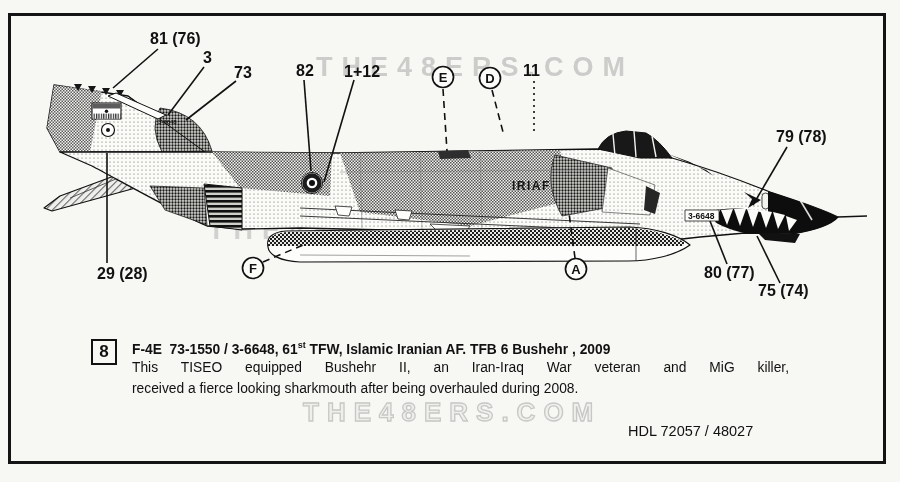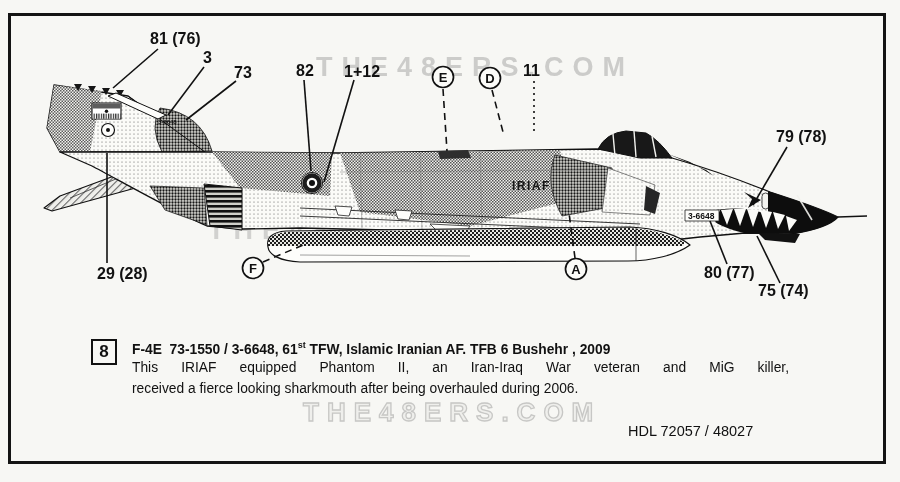--- a/index.html
+++ b/index.html
@@ -250,17 +250,17 @@
       </g>
     </g>
   </svg>
 
   <div class="caption idx-box">
     <span>8</span>
   </div>
 
   <div class="caption cap-title"><span>F-4E&nbsp; 73-1550 / 3-6648, 61</span><sup>st</sup><span> TFW, Islamic Iranian AF. TFB 6 Bushehr , 2009</span></div>
 
-  <div class="caption cap-line1">This IRIAF equipped Phantom II, an Iran-Iraq War veteran and MiG killer,</div>
-  <div class="caption cap-line2">received a fierce looking sharkmouth after being overhauled during 2006.</div>
+  <div class="caption cap-line1">This TISEO equipped Bushehr II, an Iran-Iraq War veteran and MiG killer,</div>
+  <div class="caption cap-line2">received a fierce looking sharkmouth after being overhauled during 2008.</div>
 
   <div class="caption cap-code">HDL 72057 / 48027</div>
 </div>
 
 </body></html>

